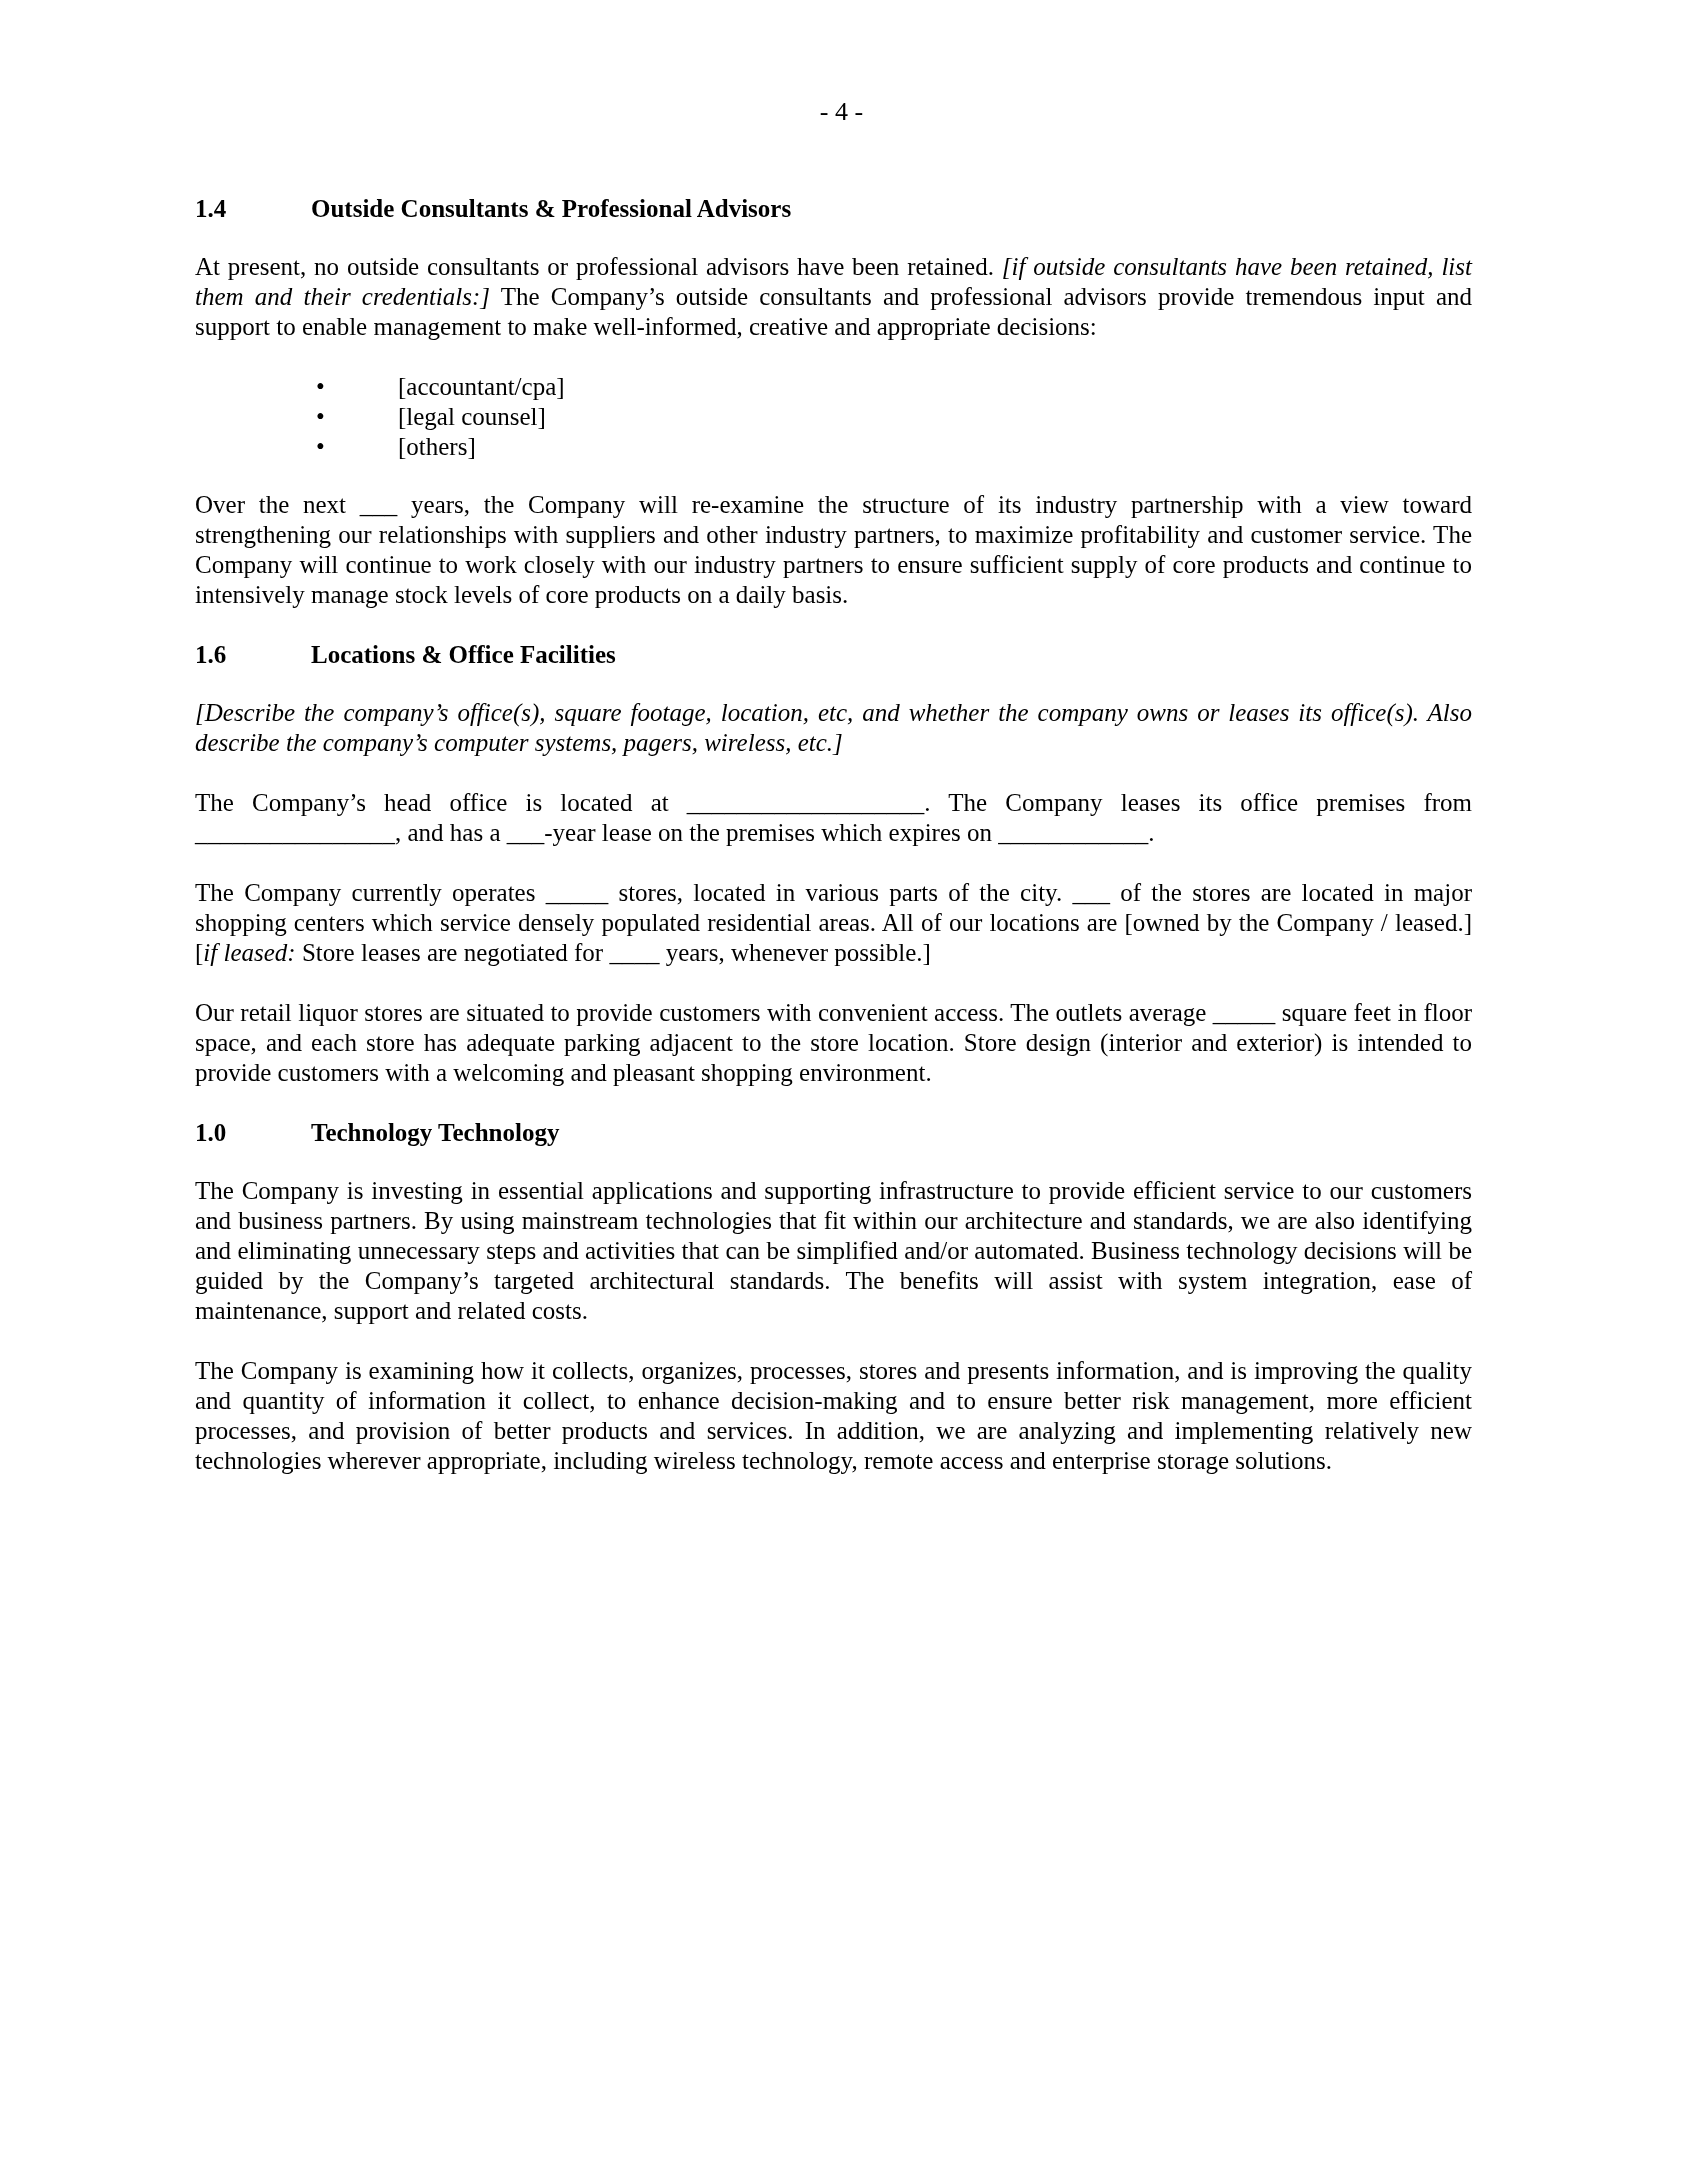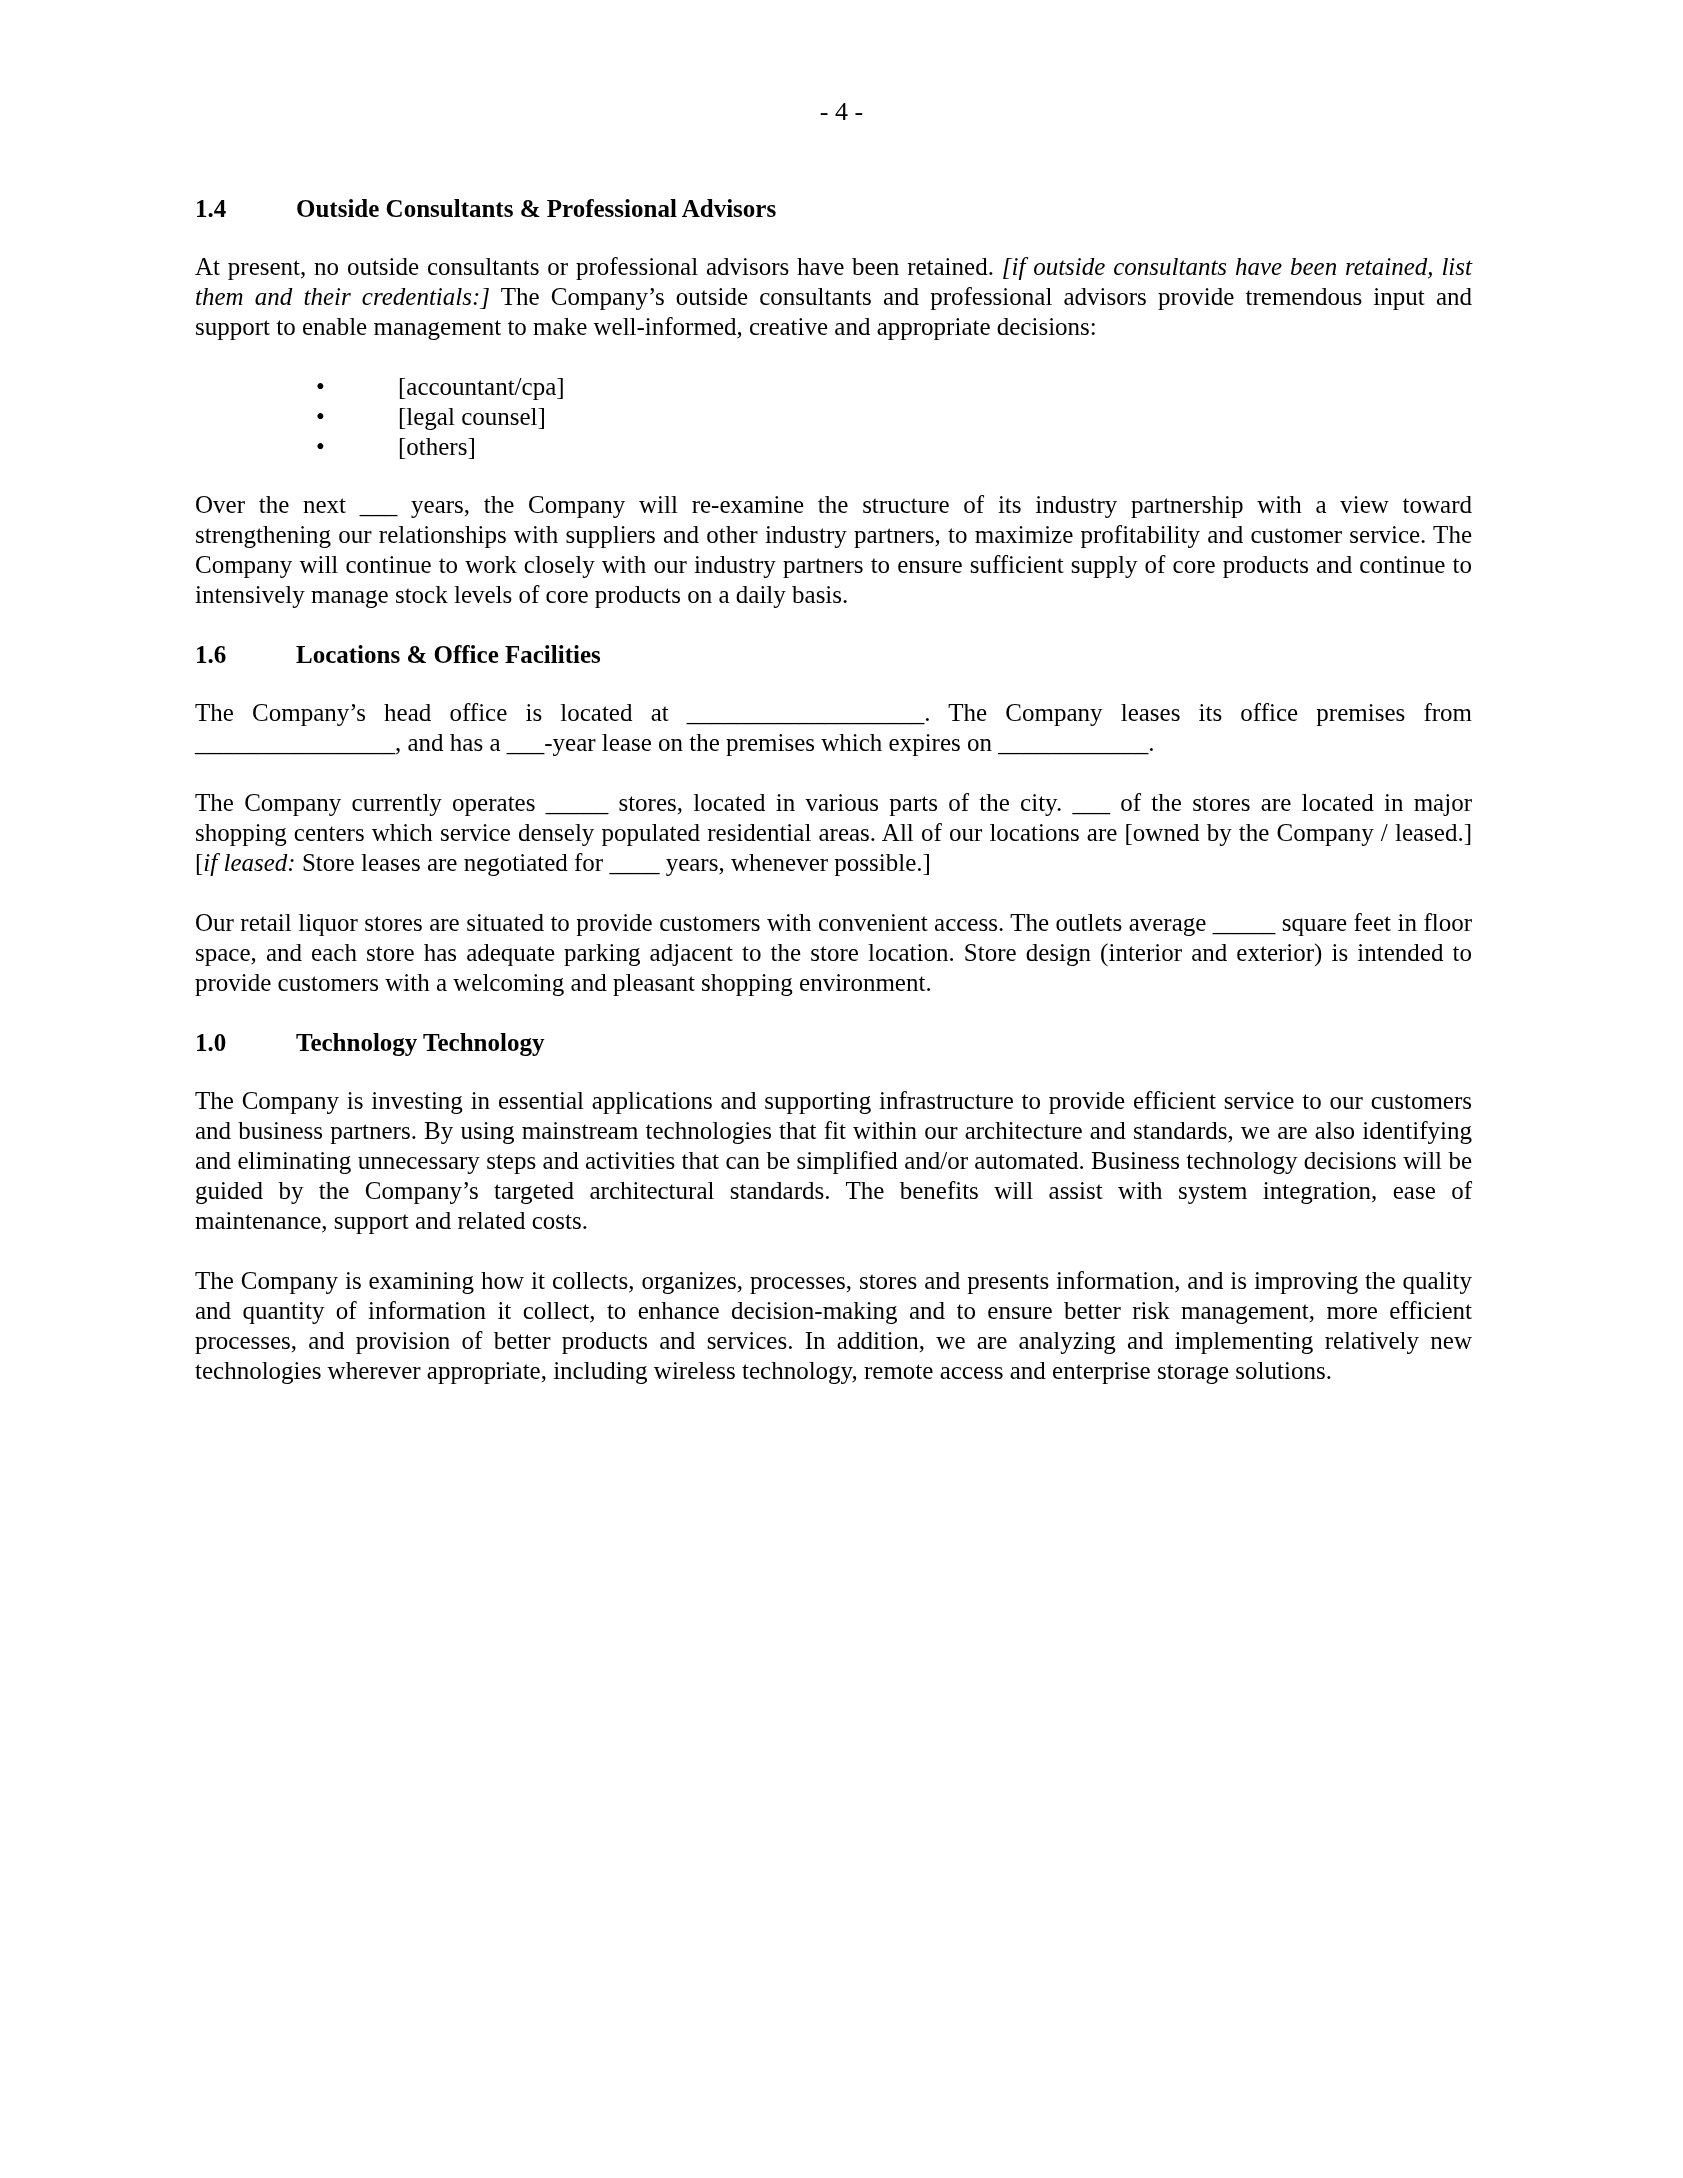--- a/index.html
+++ b/index.html
@@ -1,20 +1,20 @@
 <!DOCTYPE html>
 <html><head>
 <meta charset="utf-8">
 <style>
   html, body { margin:0; padding:0; background:#ffffff; }
   body { width:1683px; height:2178px; position:relative; overflow:hidden;
          font-family:"Liberation Serif", "DejaVu Serif", serif; color:#000; }
   .page-num { position:absolute; top:97px; left:0; width:1683px; text-align:center; font-size:26px; }
   .content { position:absolute; left:195px; top:194px; width:1277px; font-size:25px; line-height:30px; }
-  h2 { font-size:25px; font-weight:bold; margin:0 0 28px 0; display:flex; line-height:30px; }
+  h2 { font-size:25px; font-weight:bold; margin:0 0 28px 0; display:flex; line-height:30px;gap:15px; }
   h2 .num { width:101px; display:inline-block; }
   p { margin:16px 0 30px 0; text-align:justify; }
   ul { list-style:none; margin:0 0 28px 0; padding:0; }
   ul li { display:flex; line-height:30px; }
   ul li .bullet { width:203px; padding-left:121px; box-sizing:border-box; }
   .sec { margin-bottom:0; }
   i { font-style:italic; }
 </style>
 </head>
 <body>
@@ -47,20 +47,21 @@
 
   <div class="sec">
     <p>Over the next ___ years, the Company will re-examine the structure of its industry partnership with a view toward strengthening our relationships with suppliers and other industry partners, to maximize profitability and customer service. The Company will continue to work closely with our industry partners to ensure sufficient supply of core products and continue to intensively manage stock levels of core products on a daily basis.</p>
   </div>
 
   <div class="sec">
     <h2>
       <span class="num">1.6</span>
       <span>Locations &amp; Office Facilities</span>
     </h2>
+    <p><i>[Describe the company’s office(s), square footage, location, etc, and whether the company owns or leases its office(s). Also describe the company’s computer systems, pagers, wireless, etc.]</i></p>
     <p>The Company’s head office is located at ___________________. The Company leases its office premises from ________________, and has a ___-year lease on the premises which expires on ____________.</p>
     <p><span>The Company currently operates _____ stores, located in various parts of the city. ___ of the stores are located in major shopping centers which service densely populated residential areas. All of our locations are [owned by the Company / leased.] [</span><i>if leased:</i><span> Store leases are negotiated for ____ years, whenever possible.]</span></p>
     <p>Our retail liquor stores are situated to provide customers with convenient access. The outlets average _____ square feet in floor space, and each store has adequate parking adjacent to the store location. Store design (interior and exterior) is intended to provide customers with a welcoming and pleasant shopping environment.</p>
   </div>
 
   <div class="sec">
     <h2>
       <span class="num">1.0</span>
       <span>Technology Technology</span>
     </h2>

